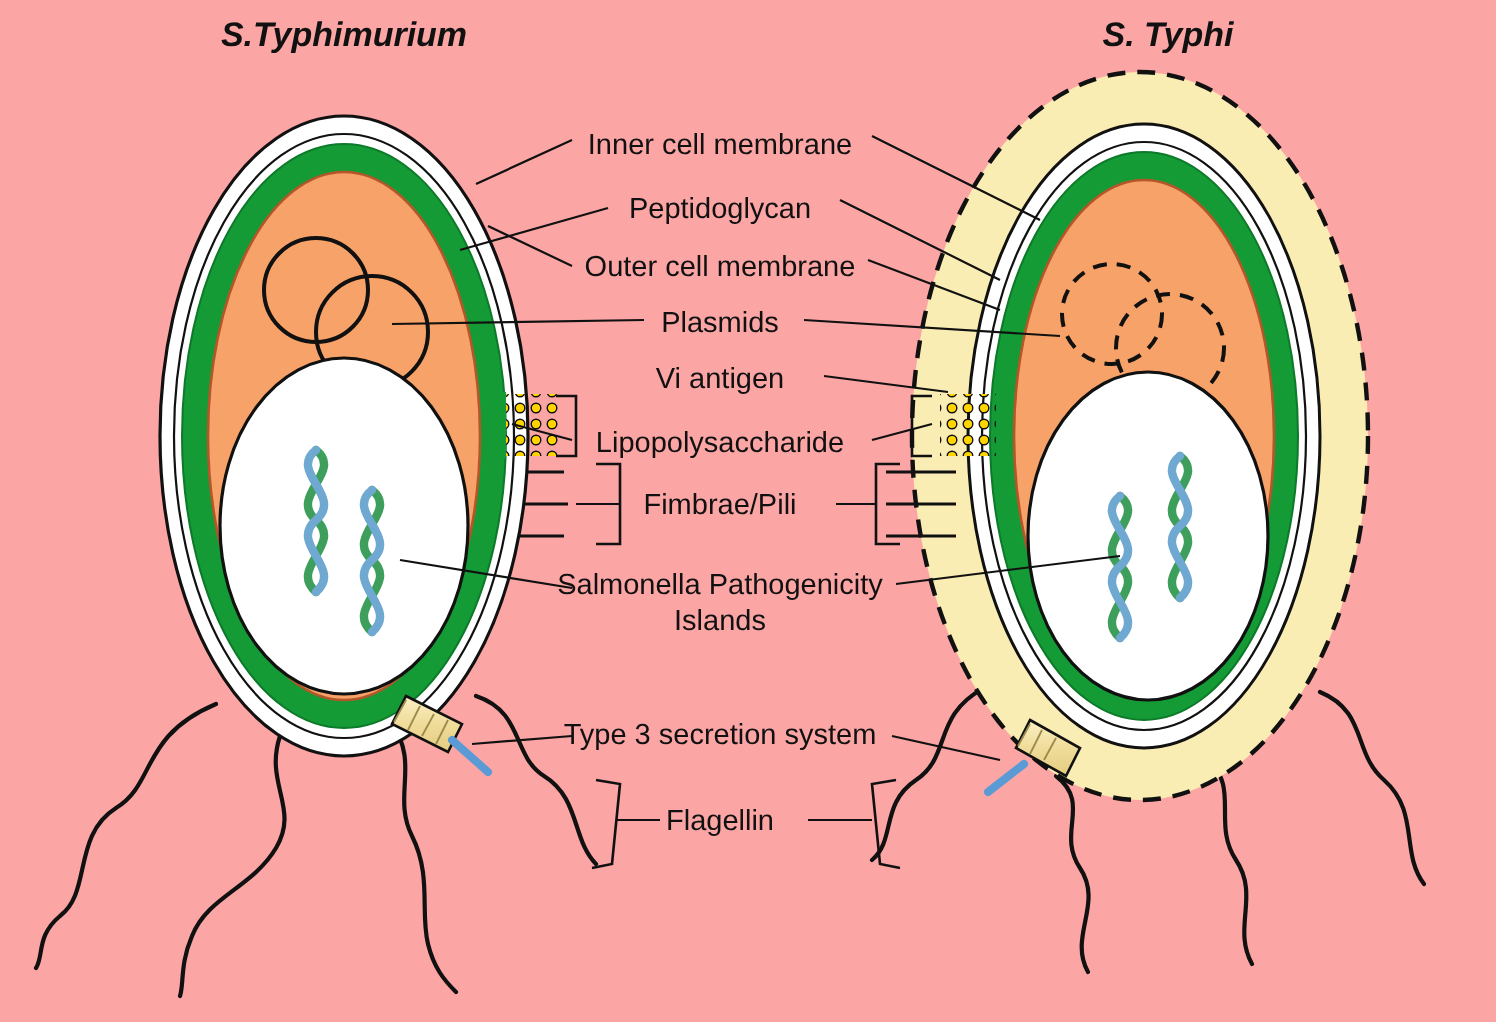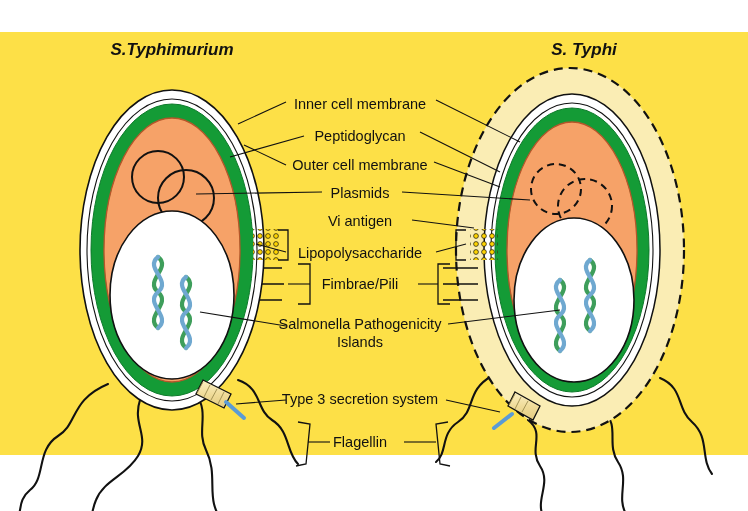--- a/index.html
+++ b/index.html
@@ -1,18 +1,18 @@
 <!DOCTYPE html>
 <html><head>
 <meta charset="utf-8">
 <style>
   html,body{margin:0;padding:0;background:#ffffff;}
   body{width:748px;height:511px;overflow:hidden;
        font-family:"Liberation Sans", sans-serif;}
-  #stage{position:relative;width:748px;height:423px;background:#fde047;margin-top:32px;}
+  #stage{position:relative;width:748px;height:511px;background:#fca5a5;}
   svg{display:block;}
   .ttl{font-weight:bold;font-size:17px;fill:#111;font-style:italic;}
   .lbl{font-size:14.5px;fill:#111;}
   .ldr{stroke:#111;stroke-width:1.1;fill:none;}
   .brk{stroke:#111;stroke-width:1.3;fill:none;}
 </style>
 </head>
 <body>
 
 <div id="stage">

